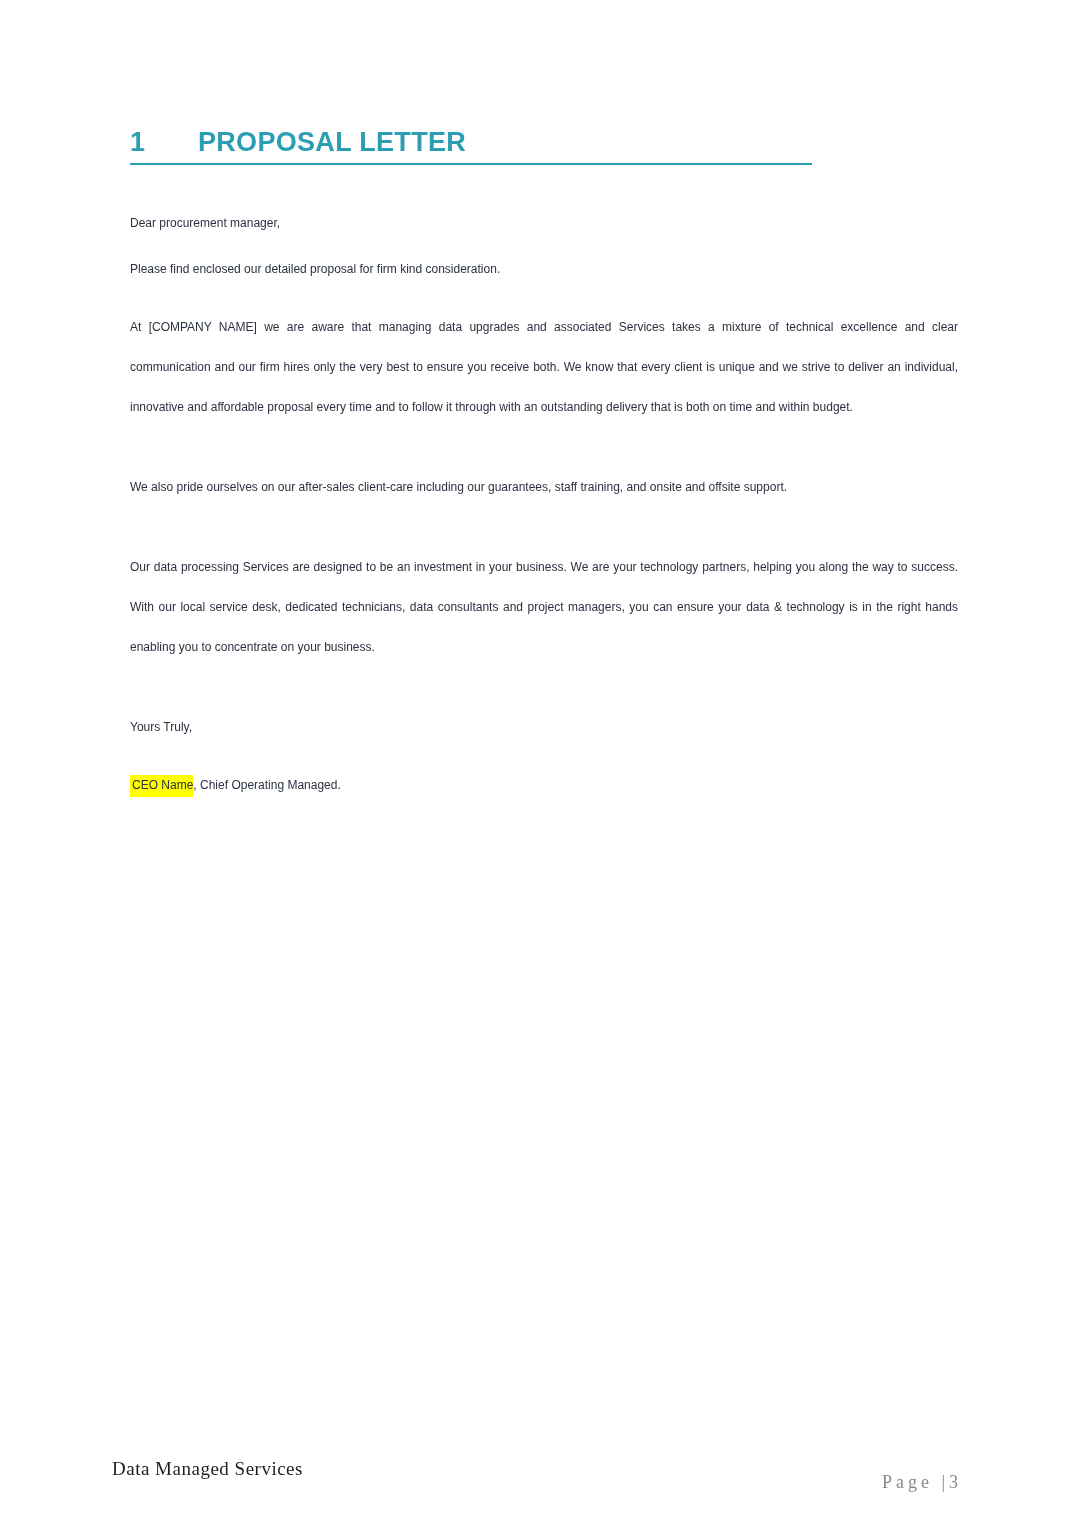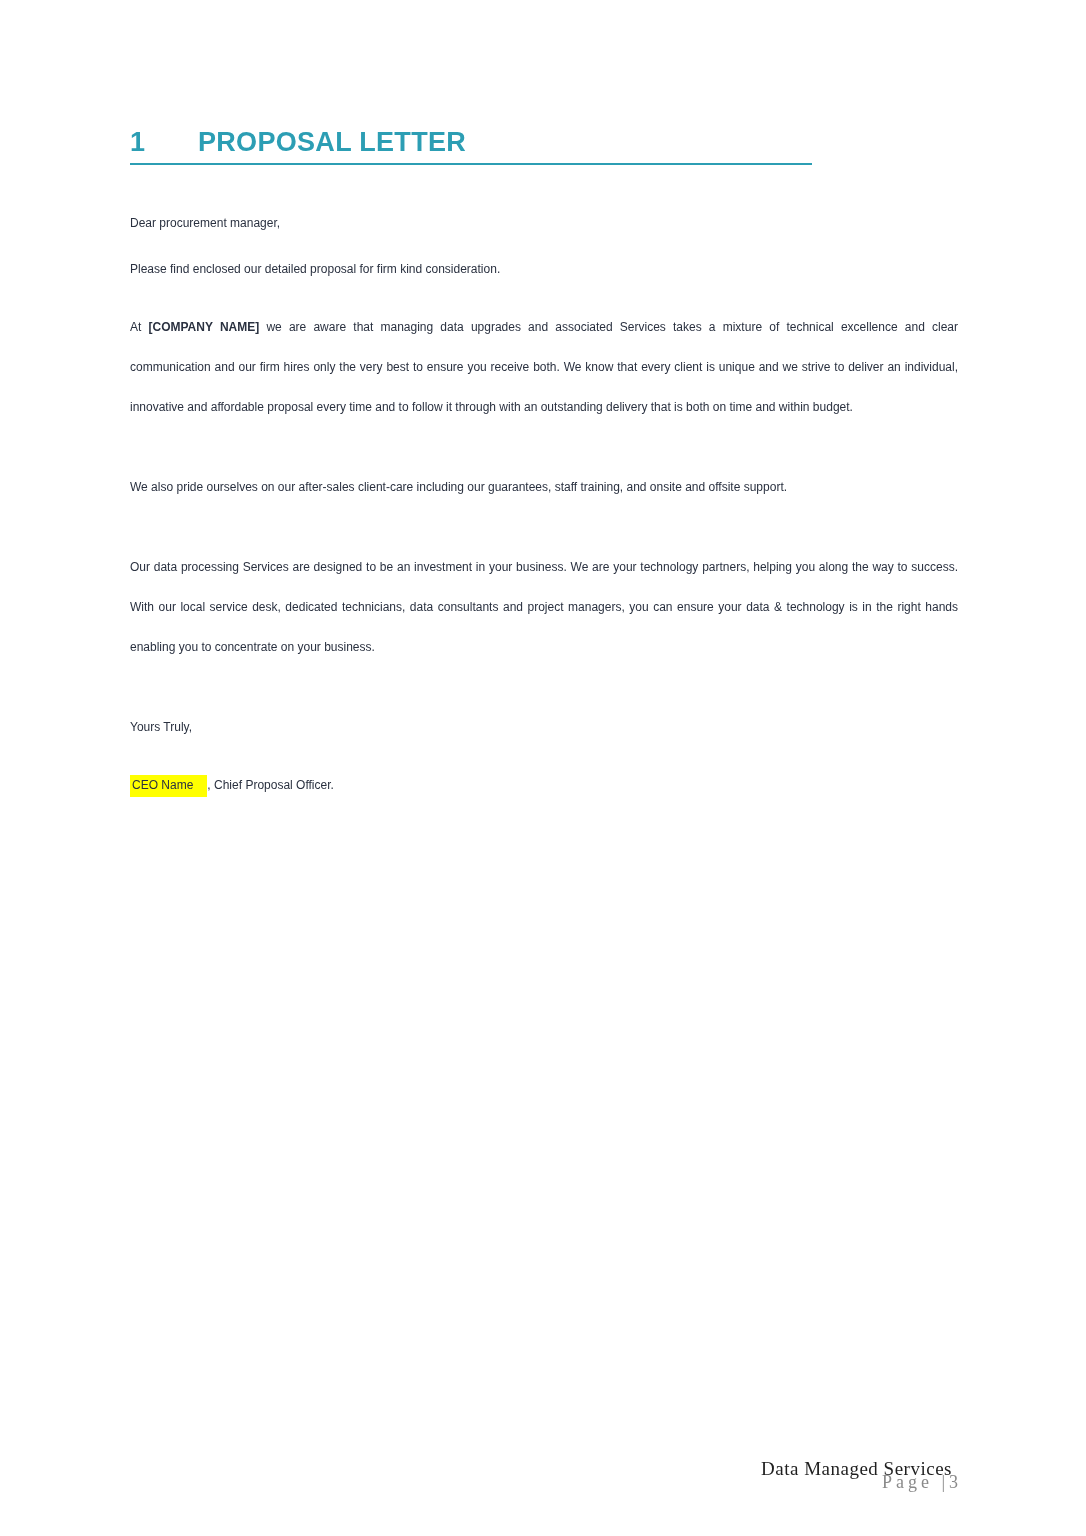--- a/index.html
+++ b/index.html
@@ -56,39 +56,39 @@
   }
   .mb-tight   { margin-bottom: 6px; }
   .mb-small   { margin-bottom: 19px; }
   .mb-medium  { margin-bottom: 18px; }
   .mb-para    { margin-bottom: 40px; }
   .subject {
     text-decoration: underline;
     text-underline-offset: 5px;
     text-decoration-thickness: 1.5px;
   }
-  strong { font-weight: bold; }
+  strong { font-weight: normal; }
   .hl {
     background: var(--highlight);
-    padding: 3px 14px 5px 2px;
+    padding: 3px 0 5px 2px;
     margin-top: 39px;
   }
   .footer {
     position: absolute;
     left: 130px;
     top: 1458px;
     width: 832px;
     height: 30px;
     font-family: "Liberation Serif", serif;
   }
   .footer-title {
     position: absolute;
-    left: 16px;
+    left: 8px;
     width: 100%;
-    text-align: right;
+    text-align: left;
     transform: translateX(-26px);
     font-size: 19px;
     color: var(--footer-text);
     letter-spacing: 0.5px;
   }
   .footer-page {
     position: absolute;
     right: 0;
     top: 14px;
     font-size: 18px;
@@ -114,21 +114,21 @@
 
     <p class="mb-para"><span>At </span><strong>[COMPANY NAME]</strong><span> we are aware that managing data upgrades and associated Services takes a mixture of technical excellence and clear communication and our firm hires only the very best to ensure you receive both. We know that every client is unique and we strive to deliver an individual, innovative and affordable proposal every time and to follow it through with an outstanding delivery that is both on time and within budget.</span></p>
 
     <p class="mb-para">We also pride ourselves on our after-sales client-care including our guarantees, staff training, and onsite and offsite support.</p>
 
     <p class="mb-para">Our data processing Services are designed to be an investment in your business. We are your technology partners, helping you along the way to success. With our local service desk, dedicated technicians, data consultants and project managers, you can ensure your data &amp; technology is in the right hands enabling you to concentrate on your business.</p>
 
 
     <p class="mb-medium">Yours Truly,</p>
 
-    <p><span class="hl">CEO Name</span><span>, Chief Proposal Officer.</span></p>
+    <p><span class="hl">CEO Name</span><span>, Chief Operating Managed.</span></p>
 
   </div>
 
   <div class="footer">
     <span class="footer-title">Data Managed Services</span>
     <span class="footer-page">Page |3</span>
   </div>
 </div>
 
 </body></html>

